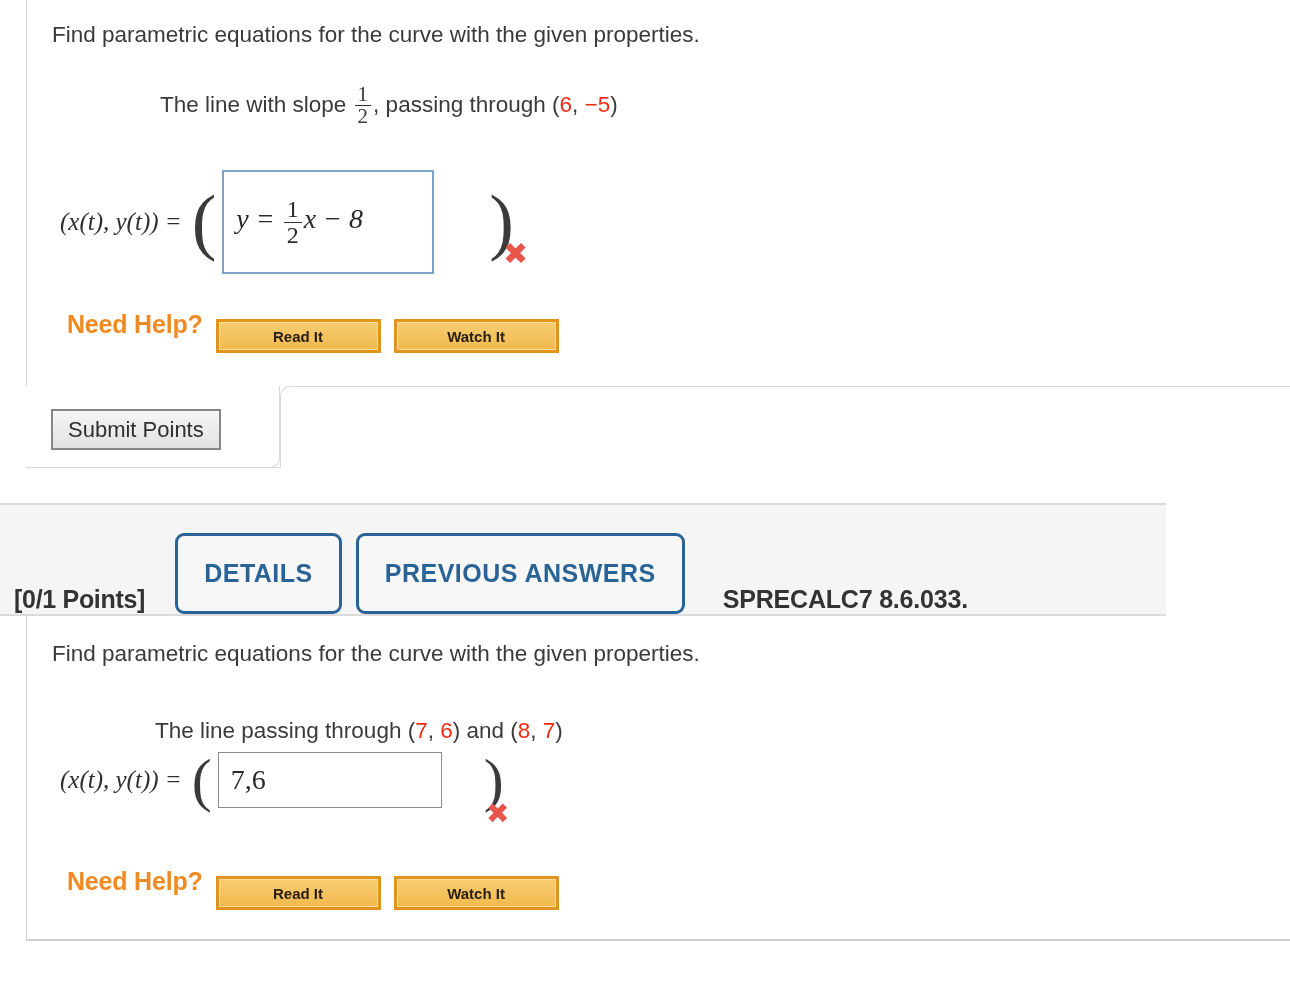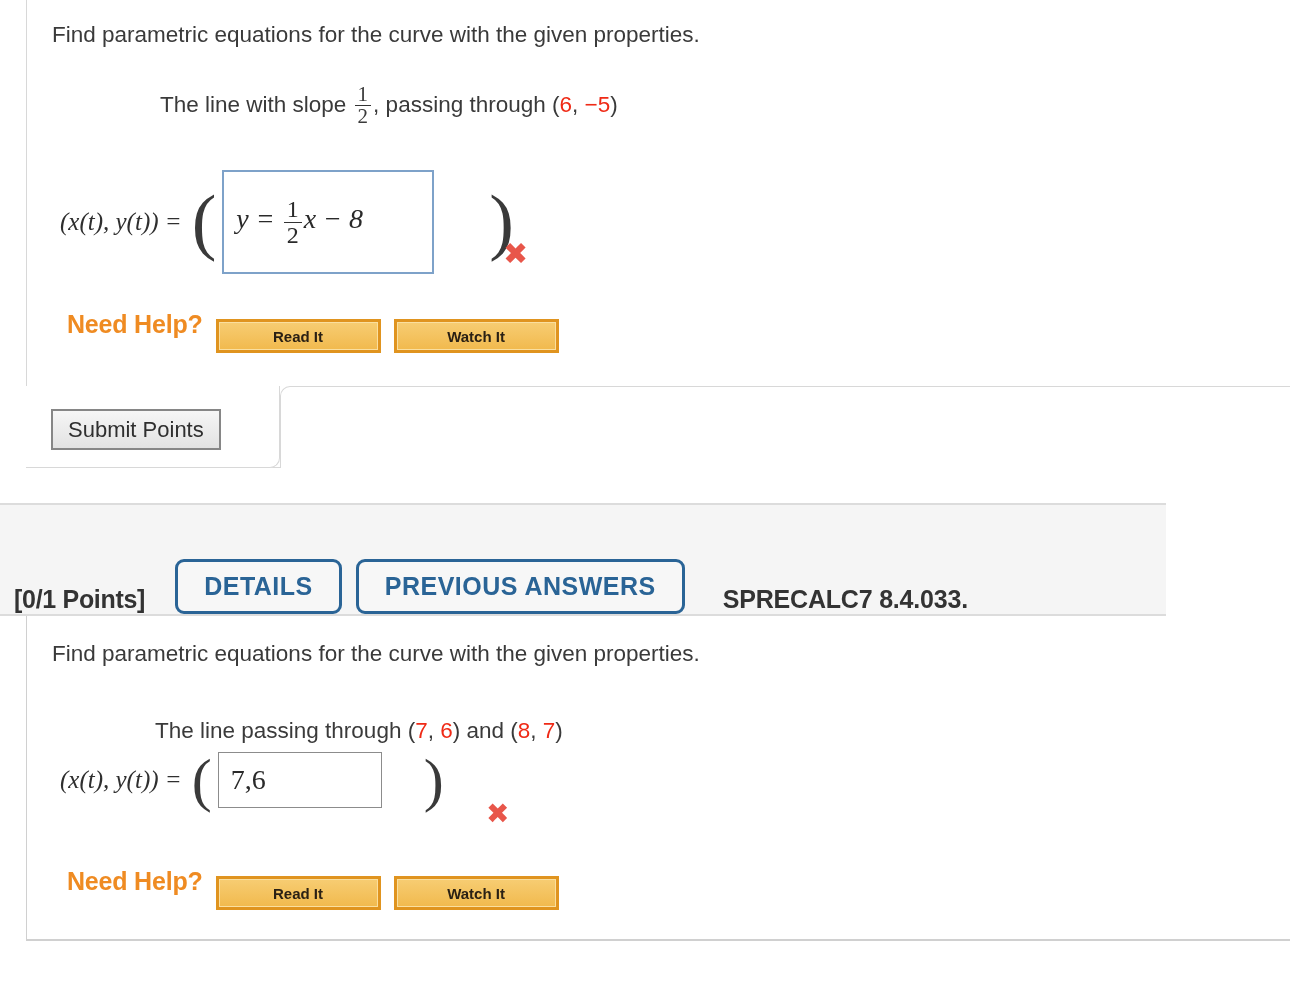--- a/index.html
+++ b/index.html
@@ -164,21 +164,21 @@
   }
   .pill {
     margin-left: 30px;
     border: 3px solid #2a6496;
     border-radius: 9px;
     background: #f7f7f7;
     color: #2a6496;
     font-size: 25px;
     font-weight: bold;
     letter-spacing: 0.5px;
-    padding: 10px 26px;
+    padding: 23px 26px;
     cursor: pointer;
     white-space: nowrap;
   }
   .pill.answers { margin-left: 14px; }
   .code {
     margin-left: 38px;
     font-size: 25px;
     font-weight: bold;
     color: #333333;
     letter-spacing: -0.2px;
@@ -226,35 +226,35 @@
 
   <div class="submit-sibling"></div>
   <div class="submit-wrap">
     <span class="submit-btn">Submit Points</span>
   </div>
 
   <div class="sect-head">
     <span class="points">[0/1 Points]</span>
     <span class="pill">DETAILS</span>
     <span class="pill answers">PREVIOUS ANSWERS</span>
-    <span class="code">SPRECALC7 8.4.033.</span>
+    <span class="code">SPRECALC7 8.6.033.</span>
   </div>
 
   <div class="card-bottom"></div>
 
   <div class="prompt" style="left:52px; top:641px;">Find parametric equations for the curve with the given properties.</div>
 
   <div class="subprompt" style="left:155px; top:718px;">
     <span>The line passing through (</span><span class="red">7</span><span>, </span><span class="red">6</span><span>) and (</span><span class="red">8</span><span>, </span><span class="red">7</span><span>)</span>
   </div>
 
   <div class="ans-row" style="left:60px; top:752px;">
     <span class="ans-label">(x(t), y(t)) =</span>
     <span class="paren small" style="margin-left:10px; margin-right:6px;">(</span>
-    <span class="answer-box gray" style="width:164px; height:56px;">
+    <span class="answer-box gray" style="width:224px; height:56px;">
       <span class="math">7,6</span>
     </span>
     <span class="paren small" style="margin-left:42px;">)</span>
   </div>
   <span class="xmark" style="left:486px; top:797px; font-size:28px;">✖</span>
 
   <div class="needhelp-row" style="left:67px; top:853px;">
     <span class="needhelp-label">Need Help?</span>
     <span class="help-btn">Read It</span>
     <span class="help-btn">Watch It</span>

